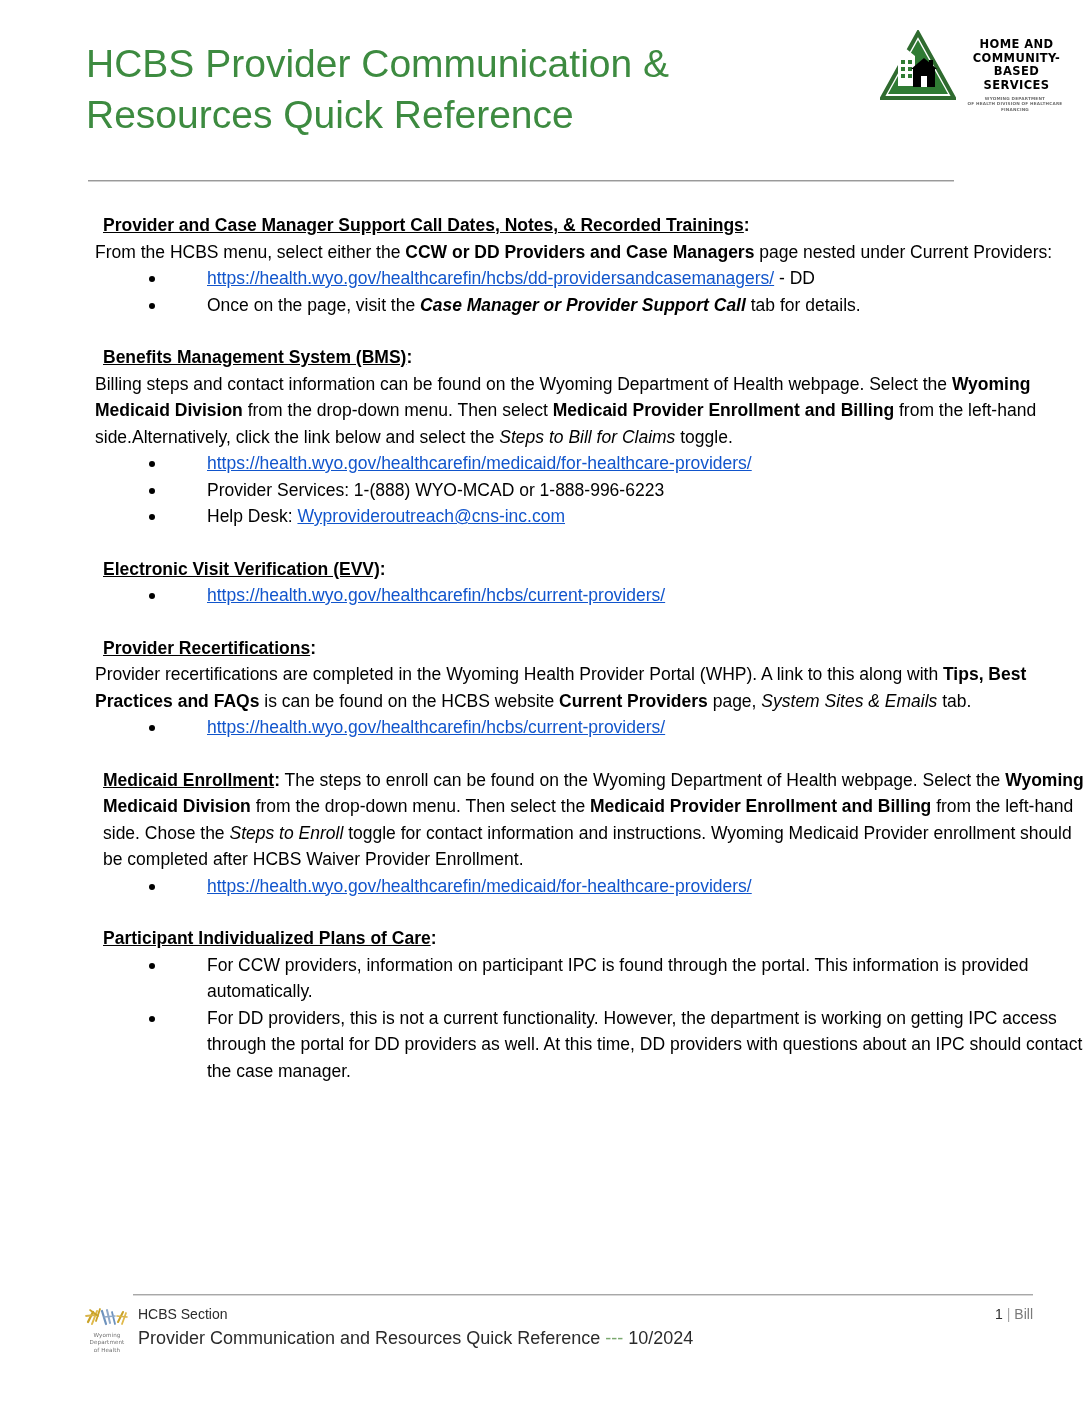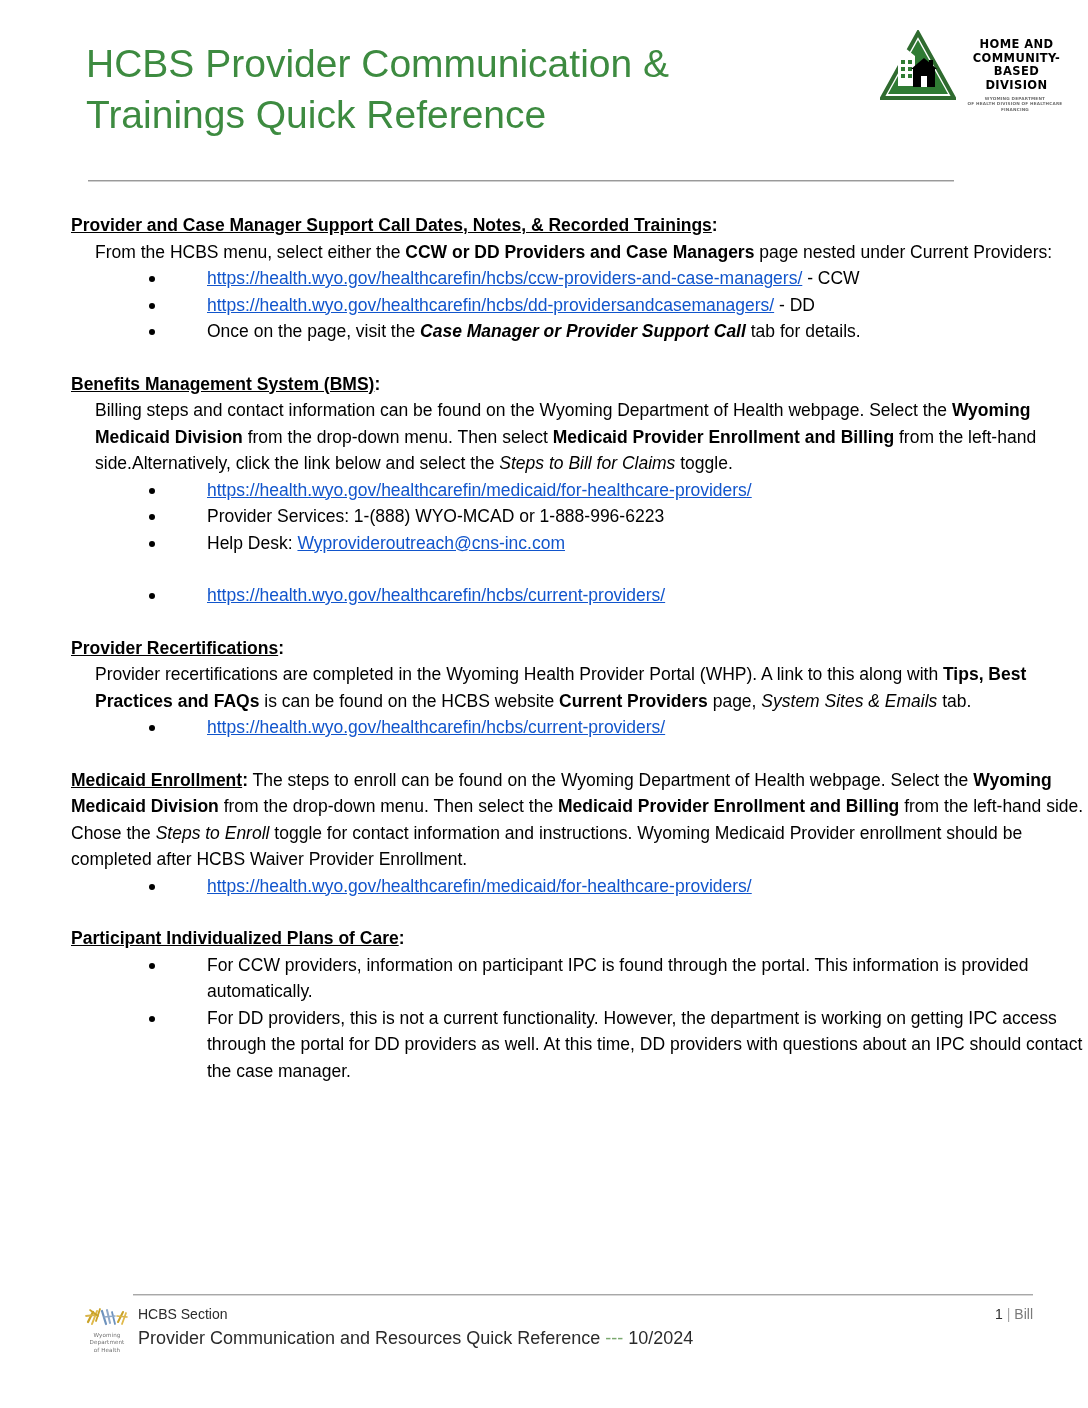--- a/index.html
+++ b/index.html
@@ -102,21 +102,21 @@
   .sec-head .u { text-decoration: underline; }
 
   .para {
     font-size: 17.5px;
     line-height: 26.5px;
     color: #000;
   }
 
   .para.indent1 { padding-left: 95px; text-indent: 0; }
   .para.hang-evv  { padding-left: 200px; text-indent: -33px; }
-  .para.flush     { padding-left: 71px; }
+  .para.flush     { padding-left: 103px; }
 
   .bullets {
     list-style: none;
     margin: 0;
     padding: 0;
   }
   .bullets li {
     position: relative;
     padding-left: 207px;
     font-size: 17.5px;
@@ -211,21 +211,21 @@
   .footer-page .pipe { color: #a6a6a6; }
   .footer-page .word { color: #7a7a7a; }
 </style>
 </head>
 <body>
 
 <div class="page-header">
 
   <div class="doc-title">
     <span>HCBS Provider Communication &amp;</span><br>
-    <span>Trainings Quick Reference</span>
+    <span>Resources Quick Reference</span>
   </div>
 
   <div class="header-logo">
     <svg class="logo-triangle" viewBox="0 0 76 72">
       <polygon points="38,3 74,68 2,68" fill="none" stroke="#2f6b2f" stroke-width="4"></polygon>
       <polygon points="38,10 68,64 8,64" fill="#2f7b33"></polygon>
 
       <rect x="18" y="26" width="17" height="30" fill="#ffffff"></rect>
       <polygon points="18,26 26.5,19 35,26" fill="#ffffff"></polygon>
       <rect x="21" y="30" width="4" height="4" fill="#2f7b33"></rect>
@@ -237,58 +237,58 @@
 
       <rect x="33" y="38" width="22" height="19" fill="#000000"></rect>
       <polygon points="31,39 44,28 57,39" fill="#000000"></polygon>
       <rect x="41" y="46" width="6" height="11" fill="#ffffff"></rect>
       <rect x="49" y="30" width="4" height="7" fill="#000000"></rect>
     </svg>
     <div class="logo-text">
       <span>HOME AND</span><br>
       <span>COMMUNITY-</span><br>
       <span>BASED</span><br>
-      <span>DIVISION</span>
+      <span>SERVICES</span>
     </div>
     <div class="logo-subtext">
       <span>WYOMING DEPARTMENT</span><br>
       <span>OF HEALTH DIVISION OF HEALTHCARE FINANCING</span>
     </div>
   </div>
 
   <div class="header-rule"></div>
 </div>
 
 <div class="content">
 
   <div class="section">
     <div class="sec-head para flush"><span class="u">Provider and Case Manager Support Call Dates, Notes, &amp; Recorded Trainings</span><span>:</span></div>
     <div class="para indent1"><span>From the HCBS menu, select either the </span><span class="b">CCW or DD Providers and Case Managers</span><span> page nested under Current Providers:</span></div>
     <ul class="bullets">
-      <li><a class="doclink" href="#">https://health.wyo.gov/healthcarefin/hcbs/ccw-providers-and-case-managers/</a><span> - CCW</span></li>
       <li><a class="doclink" href="#">https://health.wyo.gov/healthcarefin/hcbs/dd-providersandcasemanagers/</a><span> - DD</span></li>
       <li><span>Once on the page, visit the </span><span class="bi">Case Manager or Provider Support Call</span><span> tab for details.</span></li>
     </ul>
   </div>
 
   <div class="gap-lg"></div>
 
   <div class="section">
     <div class="sec-head para flush"><span class="u">Benefits Management System (BMS)</span><span>:</span></div>
     <div class="para indent1"><span>Billing steps and contact information can be found on the Wyoming Department of Health webpage. Select the </span><span class="b">Wyoming Medicaid Division</span><span> from the drop-down menu. Then select </span><span class="b">Medicaid Provider Enrollment and Billing</span><span> from the left-hand side.Alternatively, click the link below and select the </span><span class="i">Steps to Bill for Claims</span><span> toggle.</span></div>
     <ul class="bullets">
       <li><a class="doclink" href="#">https://health.wyo.gov/healthcarefin/medicaid/for-healthcare-providers/</a></li>
       <li><span>Provider Services:  1-(888) WYO-MCAD or 1-888-996-6223</span></li>
       <li><span>Help Desk: </span><a class="doclink" href="#">Wyprovideroutreach@cns-inc.com</a></li>
     </ul>
   </div>
 
   <div class="gap-lg"></div>
 
   <div class="section">
+    <div class="sec-head para flush"><span class="u">Electronic Visit Verification (EVV)</span><span>:</span></div>
     <ul class="bullets">
       <li><a class="doclink" href="#">https://health.wyo.gov/healthcarefin/hcbs/current-providers/</a></li>
     </ul>
   </div>
 
   <div class="gap-lg"></div>
 
   <div class="section">
     <div class="sec-head para flush"><span class="u">Provider Recertifications</span><span>:</span></div>
     <div class="para indent1"><span>Provider recertifications are completed in the Wyoming Health Provider Portal (WHP). A link to this along with </span><span class="b">Tips, Best Practices and FAQs</span><span> is can be found on the HCBS website </span><span class="b">Current Providers</span><span> page, </span><span class="i">System Sites &amp; Emails</span><span> tab.</span></div>

